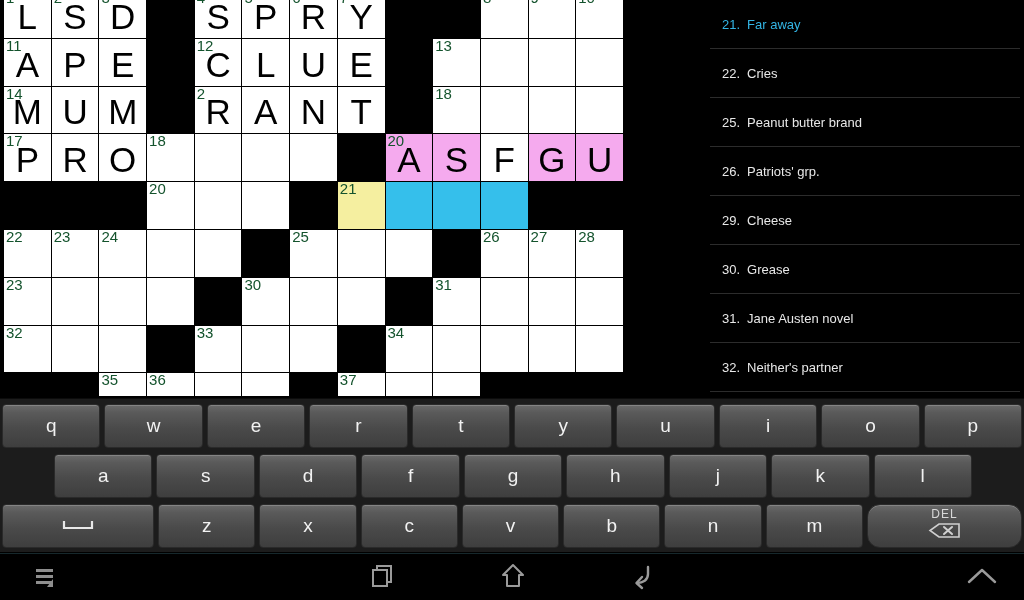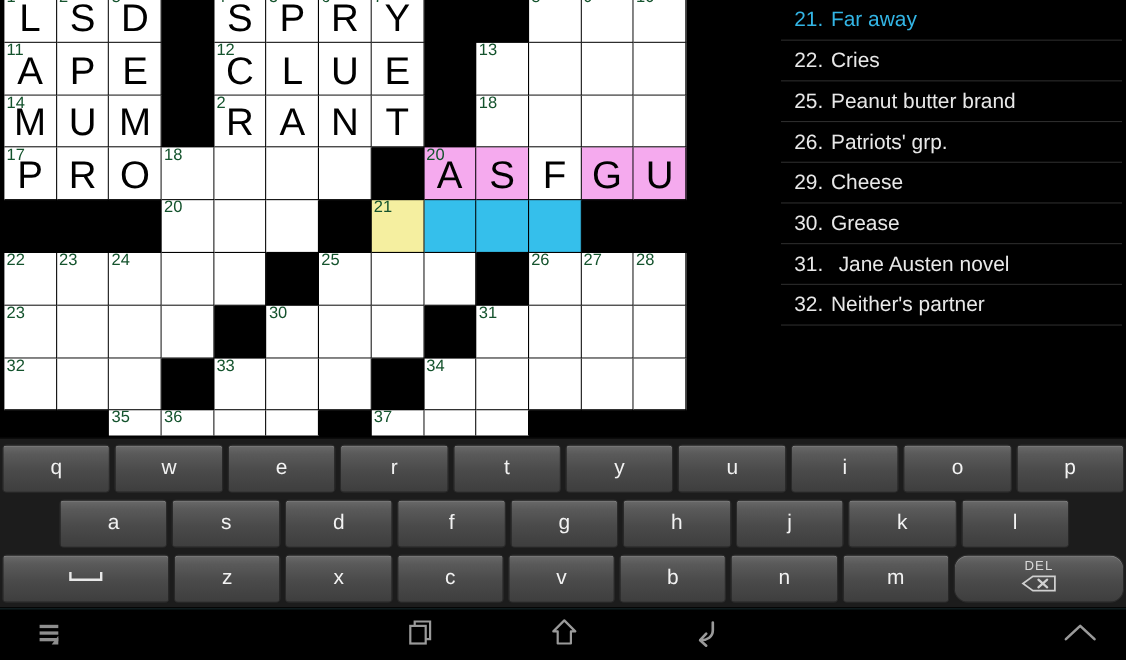--- a/index.html
+++ b/index.html
@@ -49,25 +49,25 @@
   }
 
   
   #clue-panel {
     position: absolute; left: 690px; top: 0;
     width: 334px; height: 396px;
     background: #000; overflow: hidden;
   }
   .clue-item {
     position: relative;
-    height: 37px;
+    height: 49px;
     display: flex; align-items: center;
     padding-left: 32px; padding-right: 10px;
     color: #e8e8e8;
-    font-size: 19px;
+    font-size: 13px;
     white-space: nowrap;
   }
   .clue-item .sep {
     position: absolute; left: 20px; right: 4px; bottom: 0;
     height: 1px; background: #2c2c2c;
   }
   .clue-item.selected { color: #33b5e5; }
 
   
   #keyboard {
@@ -406,21 +406,21 @@
         <span style="margin-right: 7px;">29.</span>
         <span>Cheese</span>
         <span class="sep"></span>
       </div>
       <div class="clue-item">
         <span style="margin-right: 7px;">30.</span>
         <span>Grease</span>
         <span class="sep"></span>
       </div>
       <div class="clue-item">
-        <span style="margin-right: 14px;">31.</span>
+        <span style="margin-right: 7px;">31.</span>
         <span>Jane Austen novel</span>
         <span class="sep"></span>
       </div>
       <div class="clue-item">
         <span style="margin-right: 7px;">32.</span>
         <span>Neither's partner</span>
         <span class="sep"></span>
       </div>
     </div>
 

